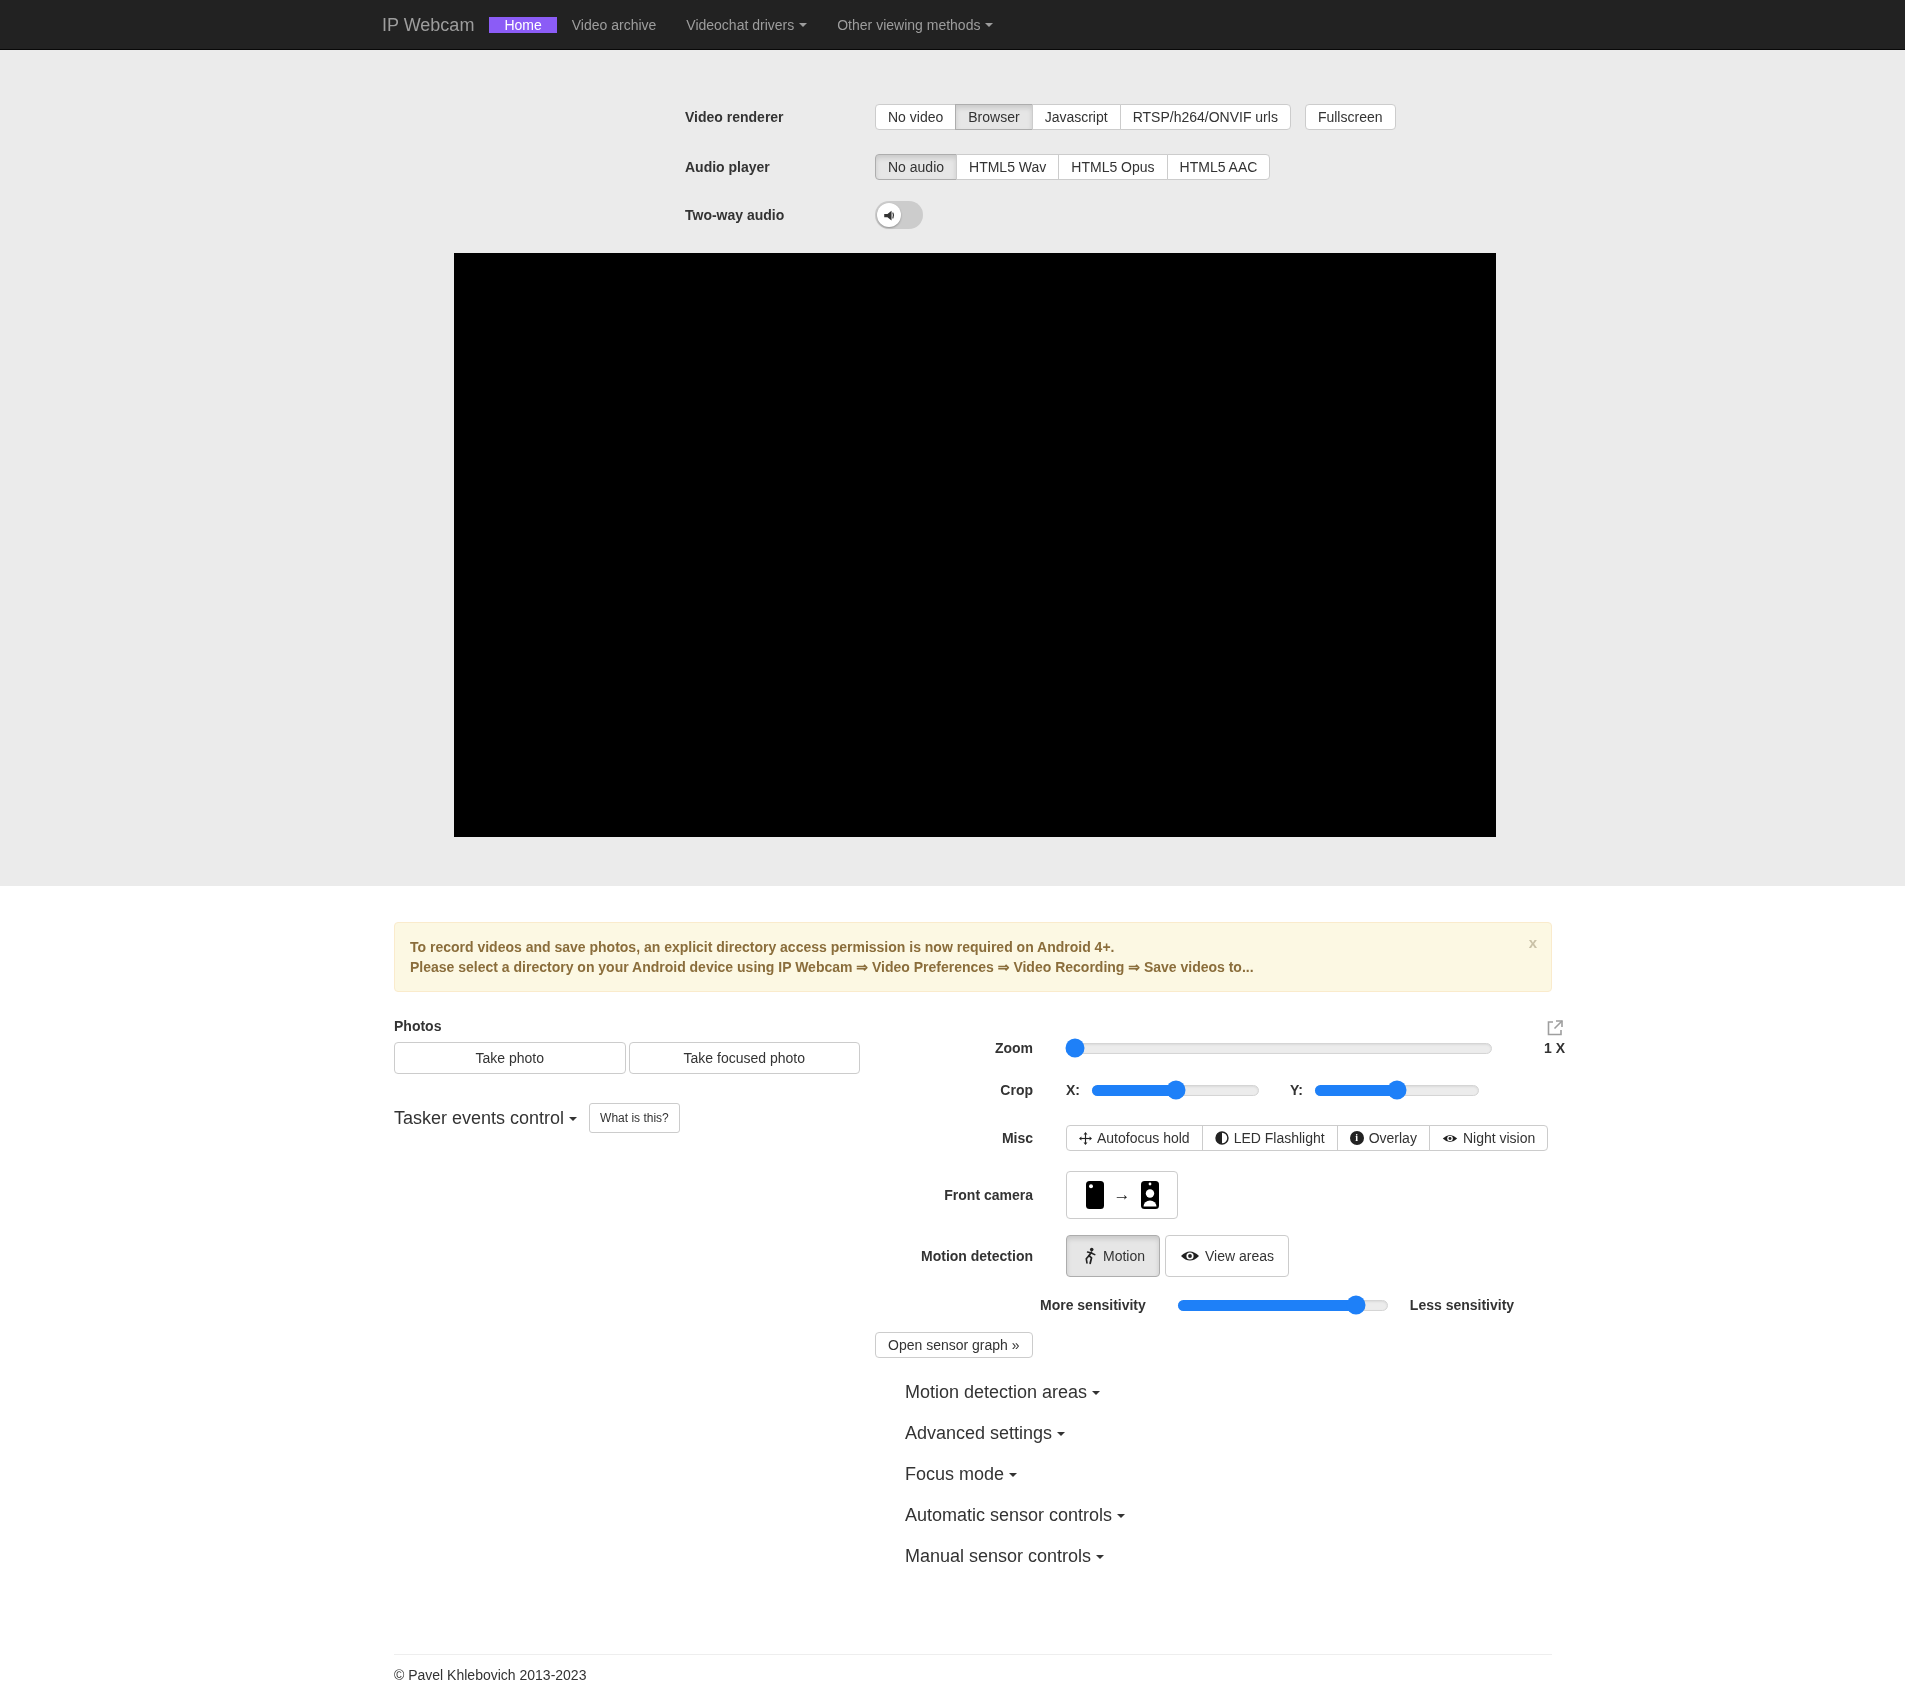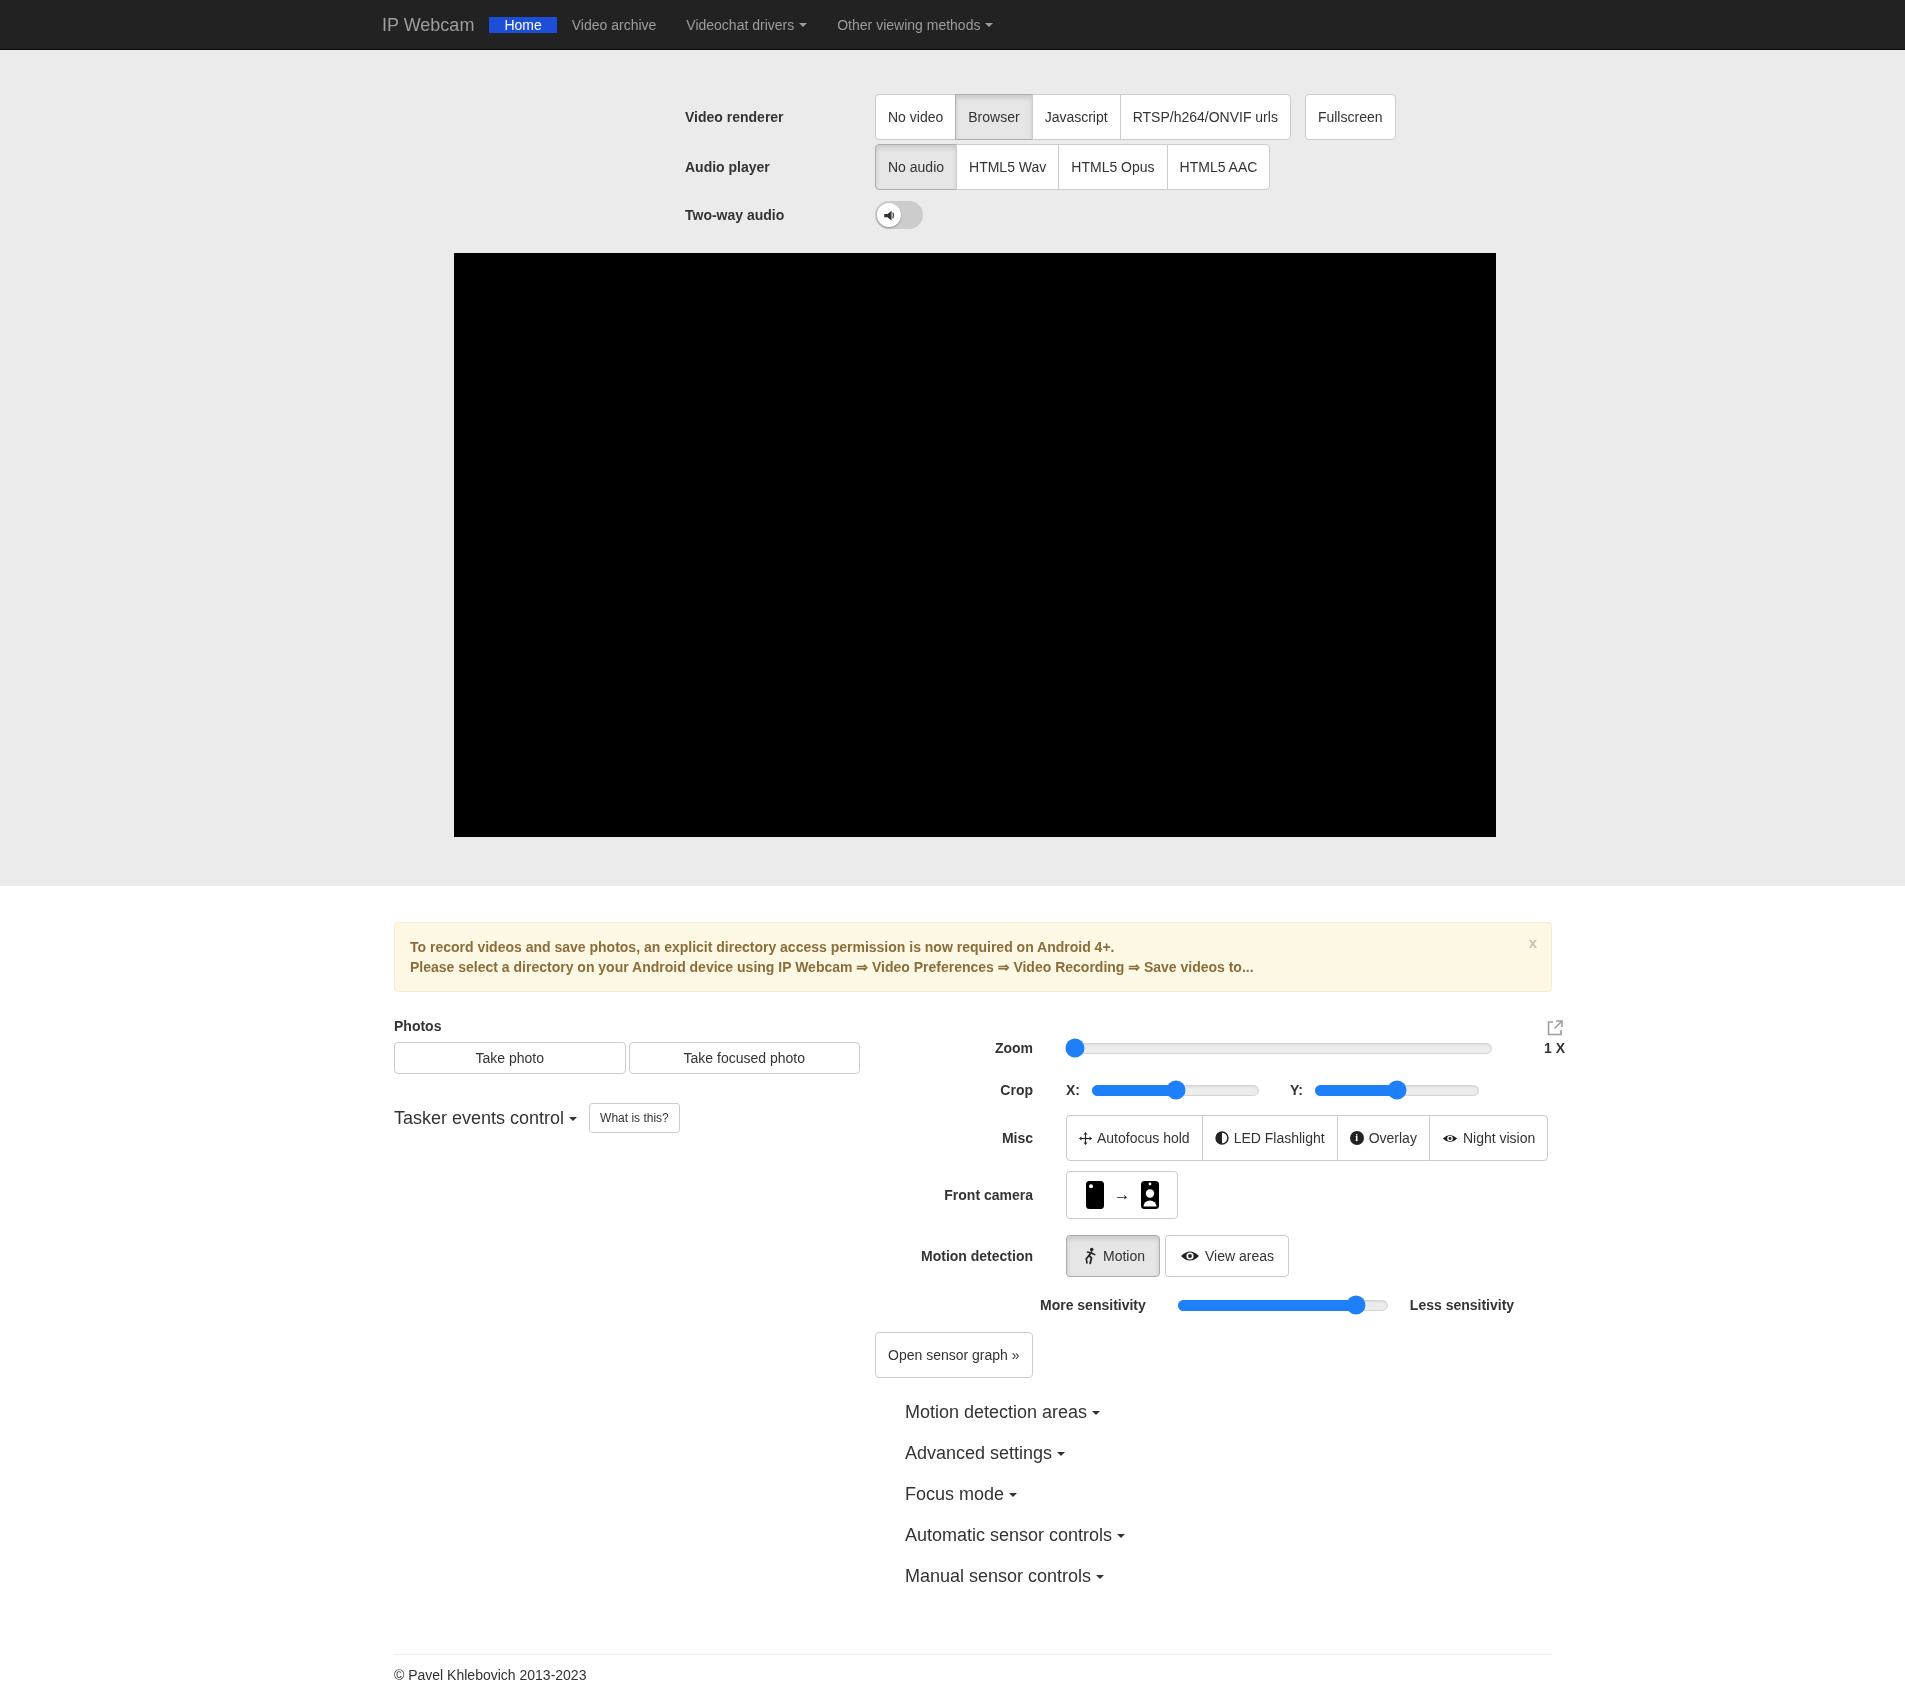--- a/index.html
+++ b/index.html
@@ -5,33 +5,33 @@
   * { margin:0; padding:0; box-sizing:border-box; }
   html,body { width:1905px; height:1700px; background:#fff;
     font-family:"Liberation Sans", sans-serif; font-size:14px; color:#333; }
 
   
   .navbar { height:50px; background:#222; border-bottom:1px solid #080808; }
   .navbar-inner { width:1170px; margin-left:367px; height:50px; display:flex; align-items:center; }
   .brand { color:#9d9d9d; font-size:18px; padding:0 15px; display:flex; align-items:center; cursor:pointer; }
   .nav { display:flex; list-style:none; }
   .nav li { display:flex; align-items:center; padding:0 15px; color:#9d9d9d; font-size:14px; cursor:pointer; }
-  .nav li.active { background:#1d4ed8; color:#fff; }
+  .nav li.active { background:#8b5cf6; color:#fff; }
   .caret { display:inline-block; width:0; height:0; border-left:4px solid transparent;
     border-right:4px solid transparent; border-top:4px solid currentColor; margin-left:5px; vertical-align:middle; }
 
   
   .top-section { background:#ebebeb; padding-top:50px; height:836px; }
   .toprow { display:flex; align-items:center; height:34px; margin-bottom:16px; margin-left:685px; }
   .toprow .tlabel { width:190px; font-weight:bold; color:#333; }
   .toprow:nth-of-type(3) { height:30px; margin-bottom:0; }
 
   
   .btn { display:inline-flex; align-items:center; justify-content:center; gap:5px;
-    padding:12px 12px; font-size:14px; line-height:20px; color:#333; background:#fff;
+    padding:2px 12px; font-size:14px; line-height:20px; color:#333; background:#fff;
     border:1px solid #ccc; border-radius:4px; cursor:pointer; white-space:nowrap;
     font-family:"Liberation Sans", sans-serif; }
   .btn.active { background:#e6e6e6; border-color:#adadad; box-shadow:inset 0 3px 5px rgba(0,0,0,.125); }
   .btn-group { display:inline-flex; }
   .btn-group .btn { border-radius:0; margin-left:-1px; }
   .btn-group .btn:first-child { border-radius:4px 0 0 4px; margin-left:0; }
   .btn-group .btn:last-child { border-radius:0 4px 4px 0; }
   .fullscreen-btn { margin-left:14px; }
 
   

